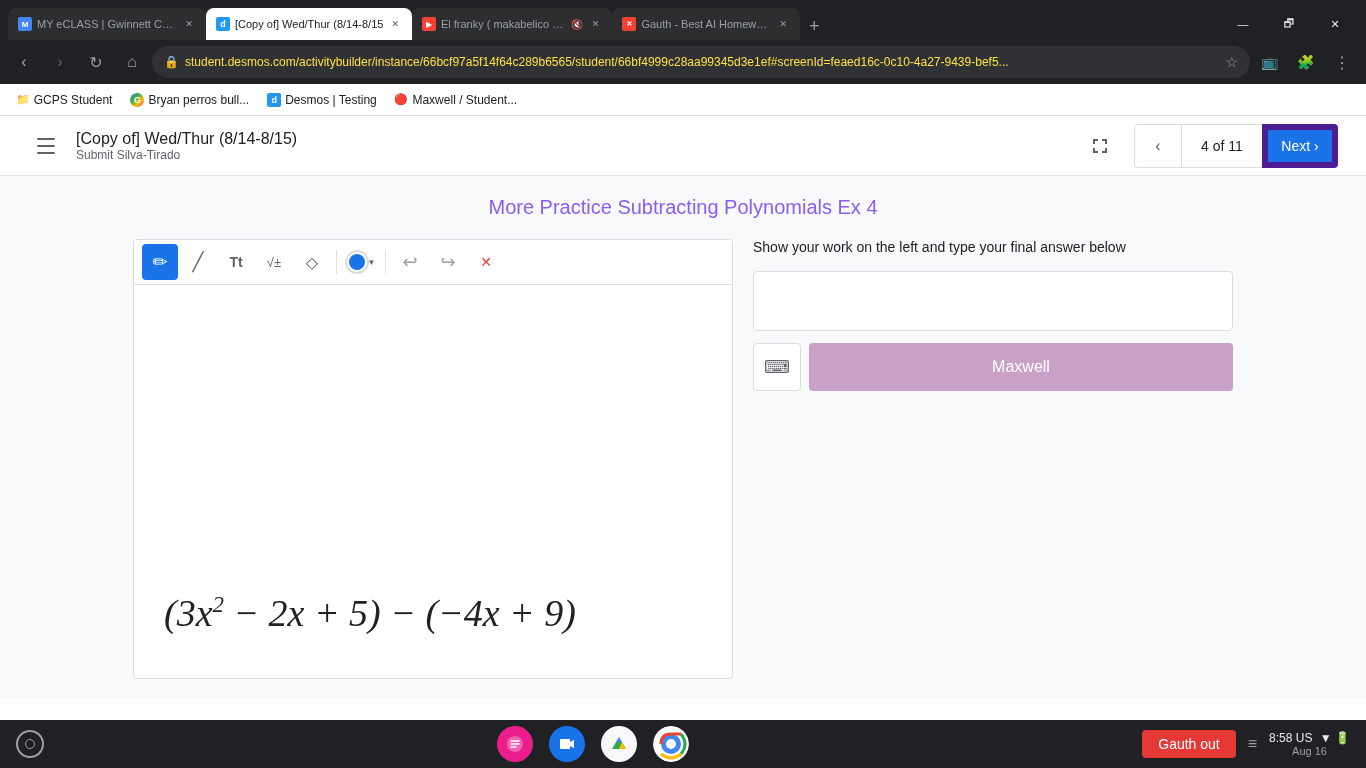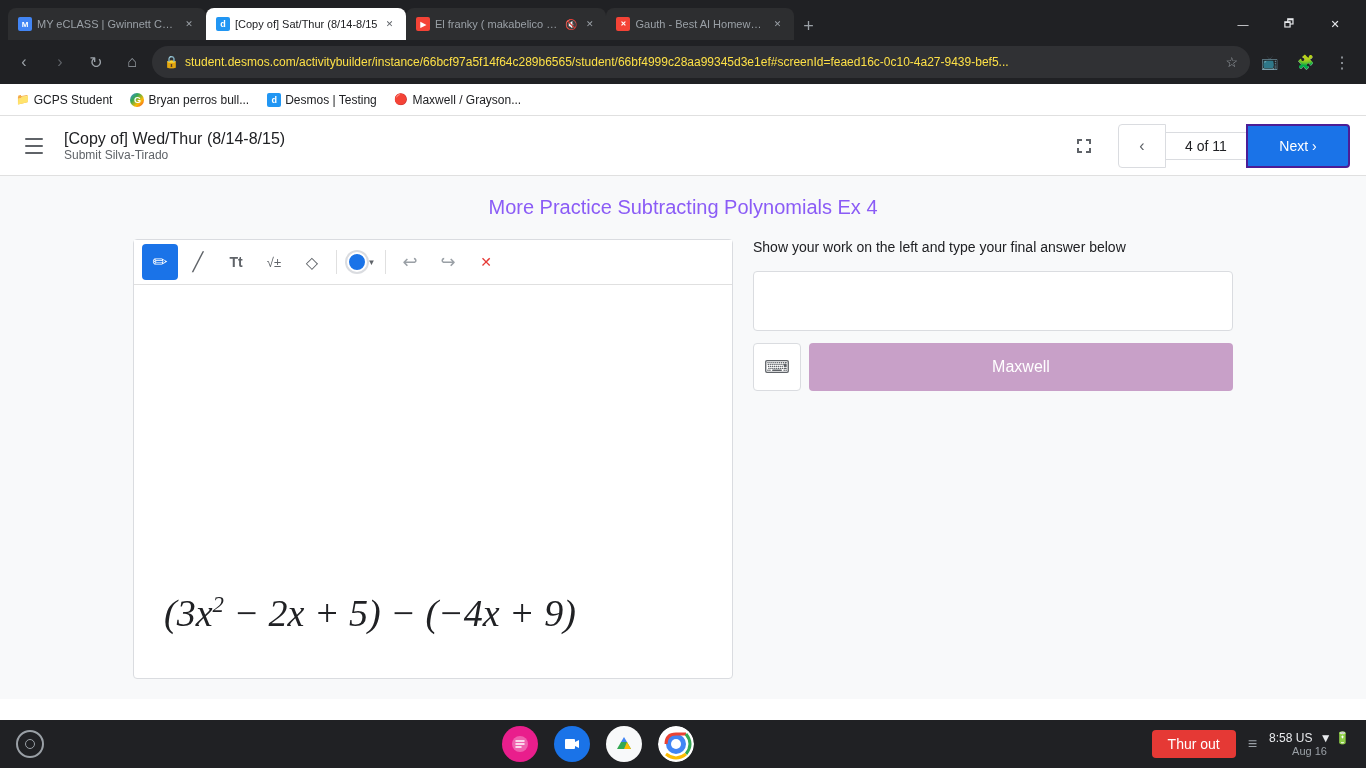--- a/index.html
+++ b/index.html
@@ -15,21 +15,21 @@
 <div>
 
   <div style="background:#202124; display:flex; align-items:flex-end; padding:8px 8px 0; height:40px;">
     <div class="tab inactive" style="display:flex;align-items:center;gap:5px;padding:5px 10px;border-radius:8px 8px 0 0;background:#2d2e30;color:#9aa0a6;font-size:11px;max-width:200px;height:32px;cursor:pointer;">
       <span style="width:14px;height:14px;background:#4285f4;border-radius:2px;display:flex;align-items:center;justify-content:center;color:#fff;font-size:8px;font-weight:bold;">M</span>
       <span style="overflow:hidden;text-overflow:ellipsis;white-space:nowrap;max-width:140px;">MY eCLASS | Gwinnett County</span>
       <span style="width:14px;height:14px;display:flex;align-items:center;justify-content:center;border-radius:50%;font-size:9px;">✕</span>
     </div>
     <div class="tab active" style="display:flex;align-items:center;gap:5px;padding:5px 10px;border-radius:8px 8px 0 0;background:#fff;color:#202124;font-size:11px;max-width:220px;height:32px;cursor:pointer;">
       <span style="width:14px;height:14px;background:#2196F3;border-radius:2px;display:flex;align-items:center;justify-content:center;color:#fff;font-size:9px;font-weight:bold;">d</span>
-      <span style="overflow:hidden;text-overflow:ellipsis;white-space:nowrap;max-width:150px;">[Copy of] Sat/Thur (8/14-8/15</span>
+      <span style="overflow:hidden;text-overflow:ellipsis;white-space:nowrap;max-width:150px;">[Copy of] Wed/Thur (8/14-8/15</span>
       <span style="width:14px;height:14px;display:flex;align-items:center;justify-content:center;border-radius:50%;font-size:9px;color:#5f6368;">✕</span>
     </div>
     <div class="tab inactive" style="display:flex;align-items:center;gap:5px;padding:5px 10px;border-radius:8px 8px 0 0;background:#2d2e30;color:#9aa0a6;font-size:11px;max-width:200px;height:32px;cursor:pointer;">
       <span style="width:14px;height:14px;background:#f44336;border-radius:2px;display:flex;align-items:center;justify-content:center;color:#fff;font-size:8px;">▶</span>
       <span style="overflow:hidden;text-overflow:ellipsis;white-space:nowrap;max-width:130px;">El franky ( makabelico ) 20</span>
       <span style="font-size:10px;">🔇</span>
       <span style="width:14px;height:14px;display:flex;align-items:center;justify-content:center;border-radius:50%;font-size:9px;">✕</span>
     </div>
     <div class="tab inactive" style="display:flex;align-items:center;gap:5px;padding:5px 10px;border-radius:8px 8px 0 0;background:#2d2e30;color:#9aa0a6;font-size:11px;max-width:200px;height:32px;cursor:pointer;">
       <span style="width:14px;height:14px;background:#f44336;border-radius:2px;display:flex;align-items:center;justify-content:center;color:#fff;font-size:7px;font-weight:bold;">✕</span>
@@ -66,44 +66,44 @@
     <div style="display:flex;align-items:center;gap:4px;padding:2px 8px;border-radius:4px;font-size:12px;color:#202124;cursor:pointer;">
       <span style="width:14px;height:14px;background:linear-gradient(135deg,#4285f4,#34a853,#fbbc05,#ea4335);border-radius:50%;display:inline-block;font-size:9px;color:#fff;text-align:center;line-height:14px;font-weight:bold;">G</span>
       <span>Bryan perros bull...</span>
     </div>
     <div style="display:flex;align-items:center;gap:4px;padding:2px 8px;border-radius:4px;font-size:12px;color:#202124;cursor:pointer;">
       <span style="width:14px;height:14px;background:#2196F3;border-radius:2px;display:inline-block;font-size:9px;color:#fff;text-align:center;line-height:14px;font-weight:bold;">d</span>
       <span>Desmos | Testing</span>
     </div>
     <div style="display:flex;align-items:center;gap:4px;padding:2px 8px;border-radius:4px;font-size:12px;color:#202124;cursor:pointer;">
       <span style="font-size:11px;color:#e53935;">🔴</span>
-      <span>Maxwell / Grayson...</span>
+      <span>Maxwell / Student...</span>
     </div>
   </div>
 </div>
 
-<div style="display:flex;align-items:center;padding:0 16px;height:60px;border-bottom:1px solid #e0e0e0;background:#fff;">
+<div style="display:flex;align-items:center;padding:0 28px;height:60px;border-bottom:1px solid #e0e0e0;background:#fff;">
   <div style="width:36px;height:36px;display:flex;flex-direction:column;align-items:center;justify-content:center;gap:5px;cursor:pointer;margin-right:12px;border-radius:50%;">
     <span style="display:block;width:18px;height:2px;background:#5f6368;border-radius:1px;"></span>
     <span style="display:block;width:18px;height:2px;background:#5f6368;border-radius:1px;"></span>
     <span style="display:block;width:18px;height:2px;background:#5f6368;border-radius:1px;"></span>
   </div>
   <div style="flex:1;">
     <div style="font-size:16px;color:#202124;font-weight:400;">[Copy of] Wed/Thur (8/14-8/15)</div>
     <div style="font-size:12px;color:#5f6368;">Submit Silva-Tirado</div>
   </div>
   <div style="width:36px;height:36px;display:flex;align-items:center;justify-content:center;cursor:pointer;margin-right:16px;">
     <svg width="20" height="20" viewBox="0 0 20 20" fill="#5f6368">
       <path d="M3 3h5v2H5v3H3V3zm9 0h5v5h-2V5h-3V3zM3 12h2v3h3v2H3v-5zm12 3h-3v2h5v-5h-2v3z"></path>
     </svg>
   </div>
   <div style="display:flex;align-items:center;">
     <div style="width:48px;height:44px;display:flex;align-items:center;justify-content:center;border:1px solid #dadce0;border-radius:4px 0 0 4px;cursor:pointer;font-size:16px;color:#5f6368;background:#fff;">‹</div>
-    <div style="width:80px;height:28px;display:flex;align-items:center;justify-content:center;border-top:1px solid #dadce0;border-bottom:1px solid #dadce0;font-size:14px;color:#202124;">4 of 11</div>
-    <div style="height:44px;display:flex;align-items:center;justify-content:center;border:2px solid #4c1d95;border-radius:0 4px 4px 0;background:#1a73e8;color:#fff;gap:4px;font-size:14px;font-weight:500;width:104px;cursor:pointer;">
+    <div style="width:80px;height:44px;display:flex;align-items:center;justify-content:center;border-top:1px solid #dadce0;border-bottom:1px solid #dadce0;font-size:14px;color:#202124;">4 of 11</div>
+    <div style="height:44px;display:flex;align-items:center;justify-content:center;border:6px solid #4c1d95;border-radius:0 4px 4px 0;background:#1a73e8;color:#fff;gap:4px;font-size:14px;font-weight:500;width:76px;cursor:pointer;">
       <span>Next</span>
       <span>›</span>
     </div>
   </div>
 </div>
 
 <div style="display:flex;flex-direction:column;align-items:center;padding:20px 40px;background:#f8f9fa;min-height:492px;">
   <div style="font-size:20px;color:#8b5cf6;margin-bottom:20px;font-weight:400;">More Practice Subtracting Polynomials Ex 4</div>
 
   <div style="display:flex;gap:20px;width:100%;max-width:1100px;">
@@ -175,21 +175,21 @@
         <circle cx="18" cy="18" r="18" fill="#fff"></circle>
         <circle cx="18" cy="18" r="10" fill="#4285f4"></circle>
         <path d="M8 18 Q8 8 18 8 L28 8" stroke="#ea4335" stroke-width="3" fill="none"></path>
         <path d="M28 8 Q36 18 28 28" stroke="#34a853" stroke-width="3" fill="none"></path>
         <path d="M28 28 Q18 36 8 28" stroke="#fbbc05" stroke-width="3" fill="none"></path>
         <circle cx="18" cy="18" r="5" fill="#fff"></circle>
       </svg>
     </div>
   </div>
   <div style="display:flex;align-items:center;gap:12px;">
-    <button style="background:#e53935;color:#fff;border:none;padding:6px 16px;border-radius:4px;font-size:14px;cursor:pointer;font-weight:500;">Thur out</button>
+    <button style="background:#e53935;color:#fff;border:none;padding:6px 16px;border-radius:4px;font-size:14px;cursor:pointer;font-weight:500;">Gauth out</button>
     <div style="color:#9aa0a6;font-size:16px;cursor:pointer;">≡</div>
     <div style="text-align:center;">
       <div style="color:#e8eaed;font-size:12px;">
         <span>8:58</span>
         <span>US</span>
         <span style="margin-left:4px;">▼</span>
         <span>🔋</span>
       </div>
       <div style="color:#9aa0a6;font-size:11px;">Aug 16</div>
     </div>

